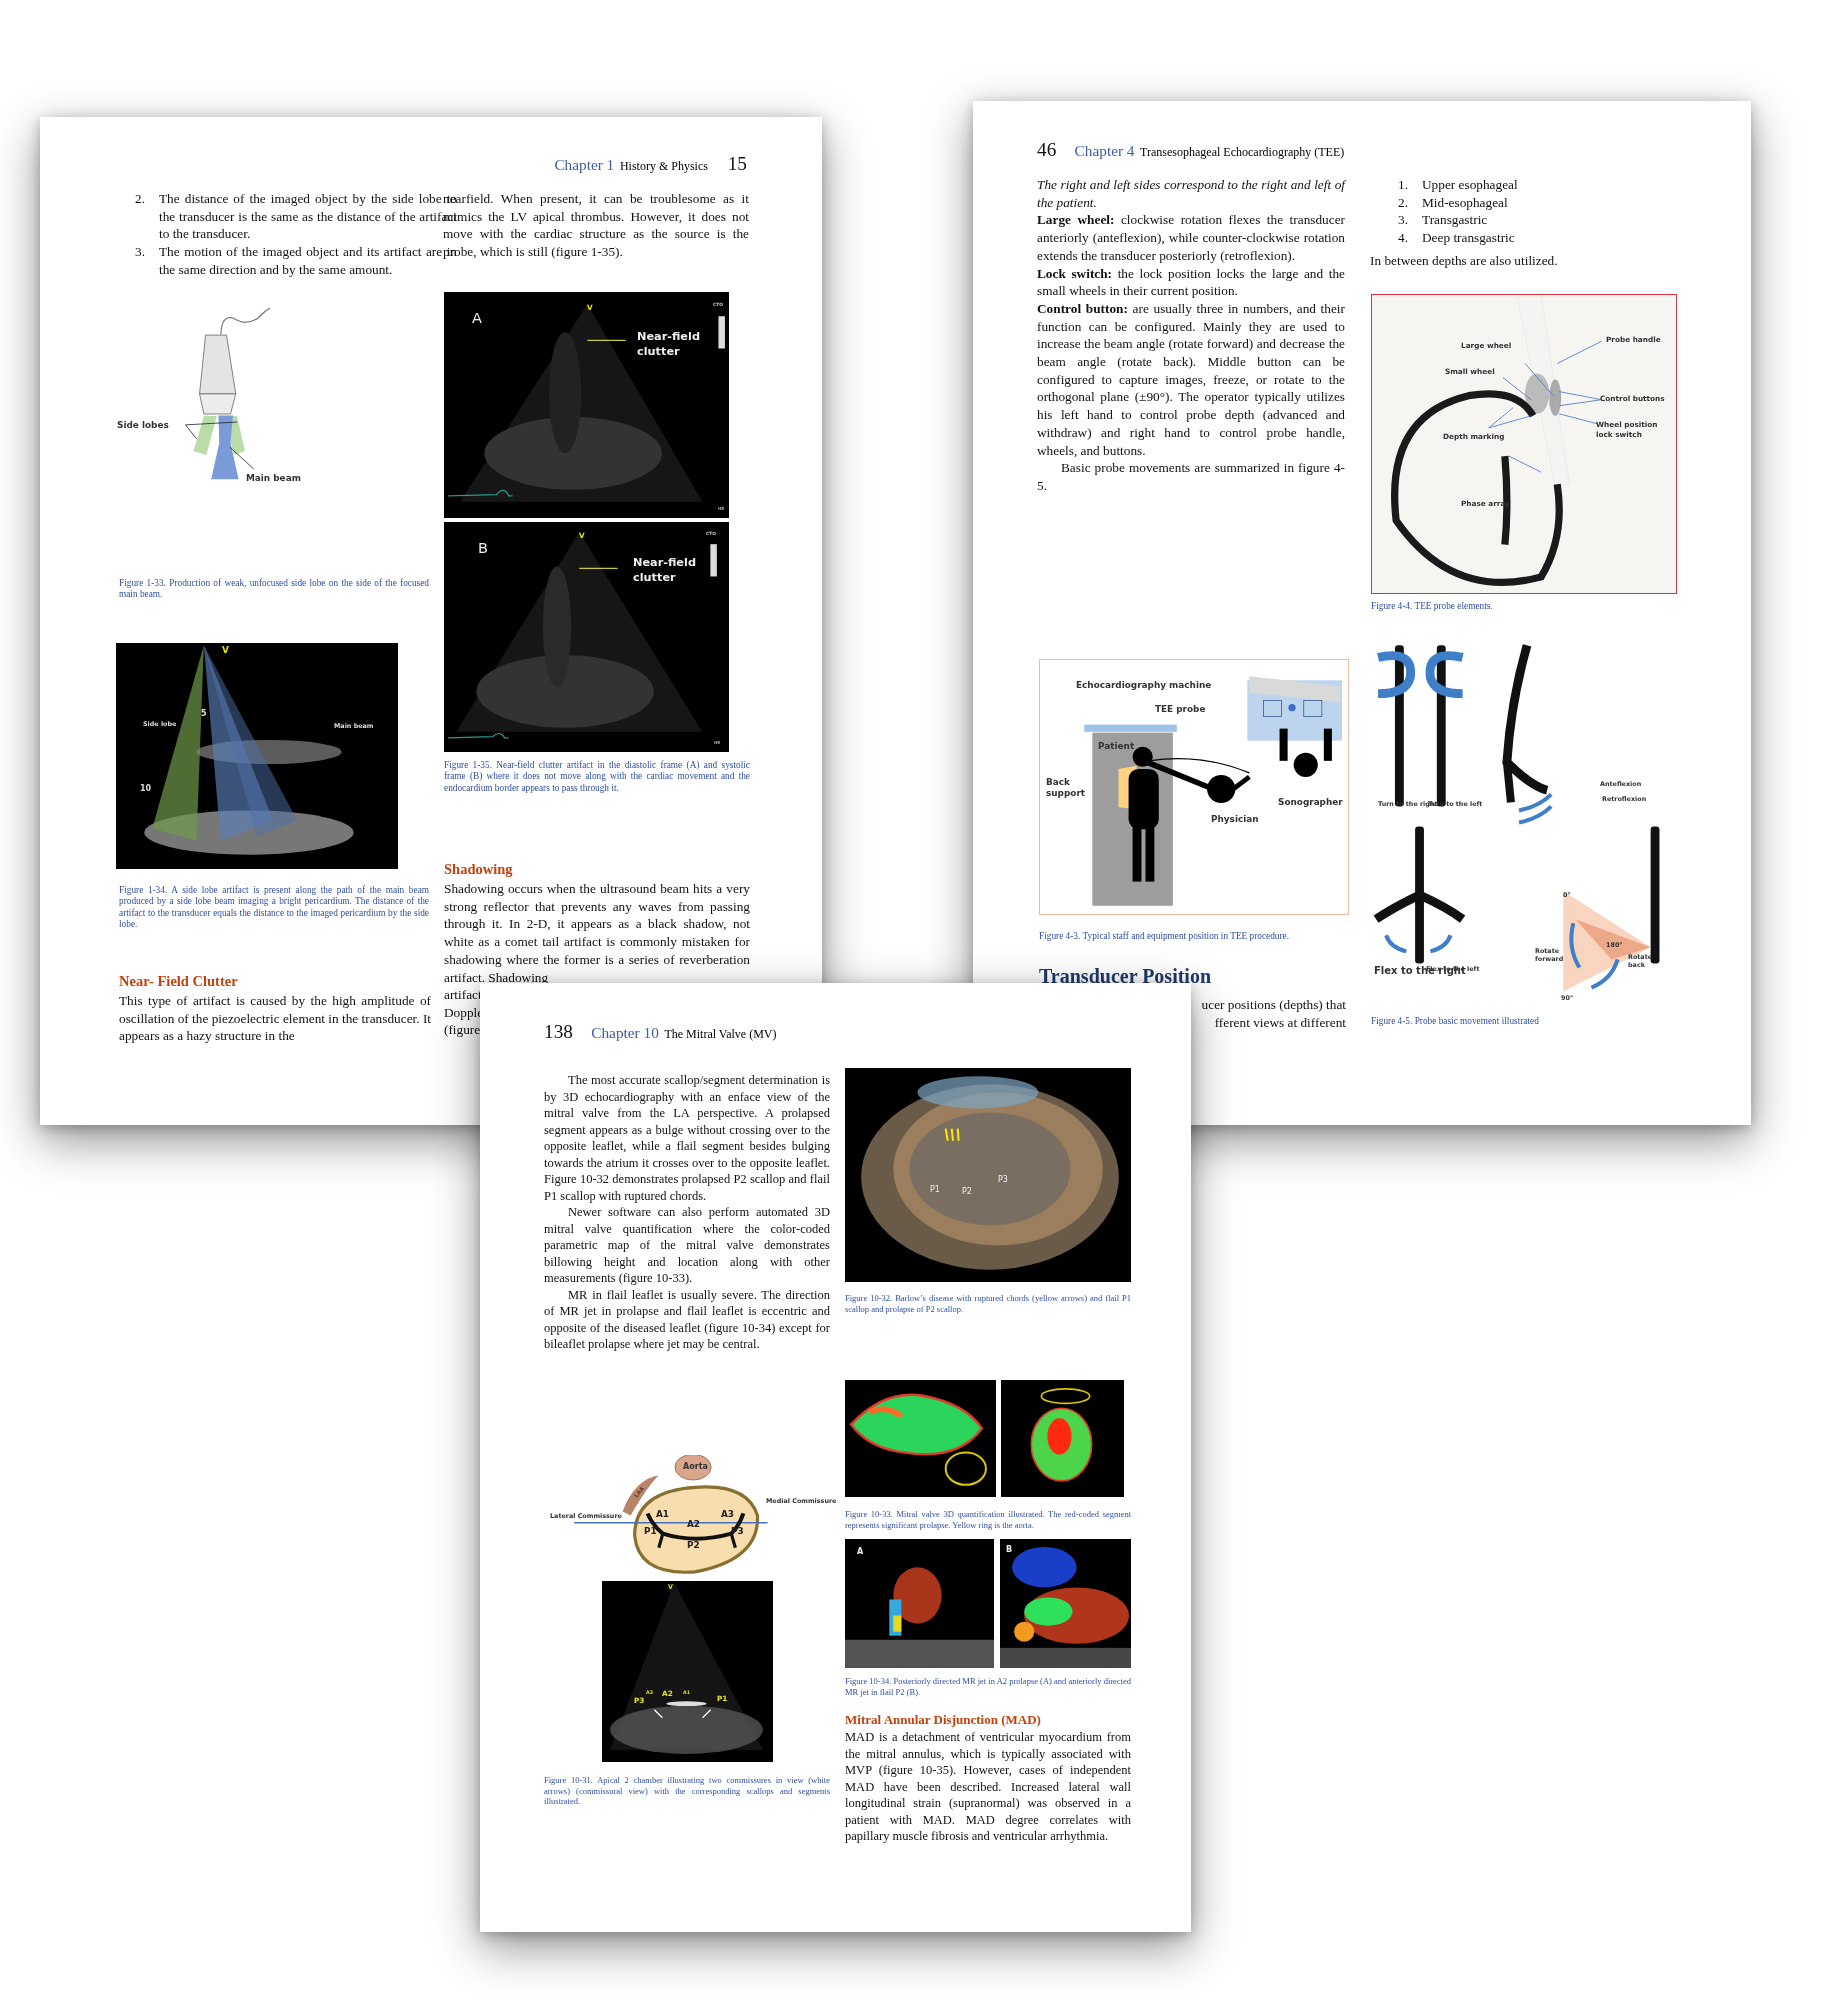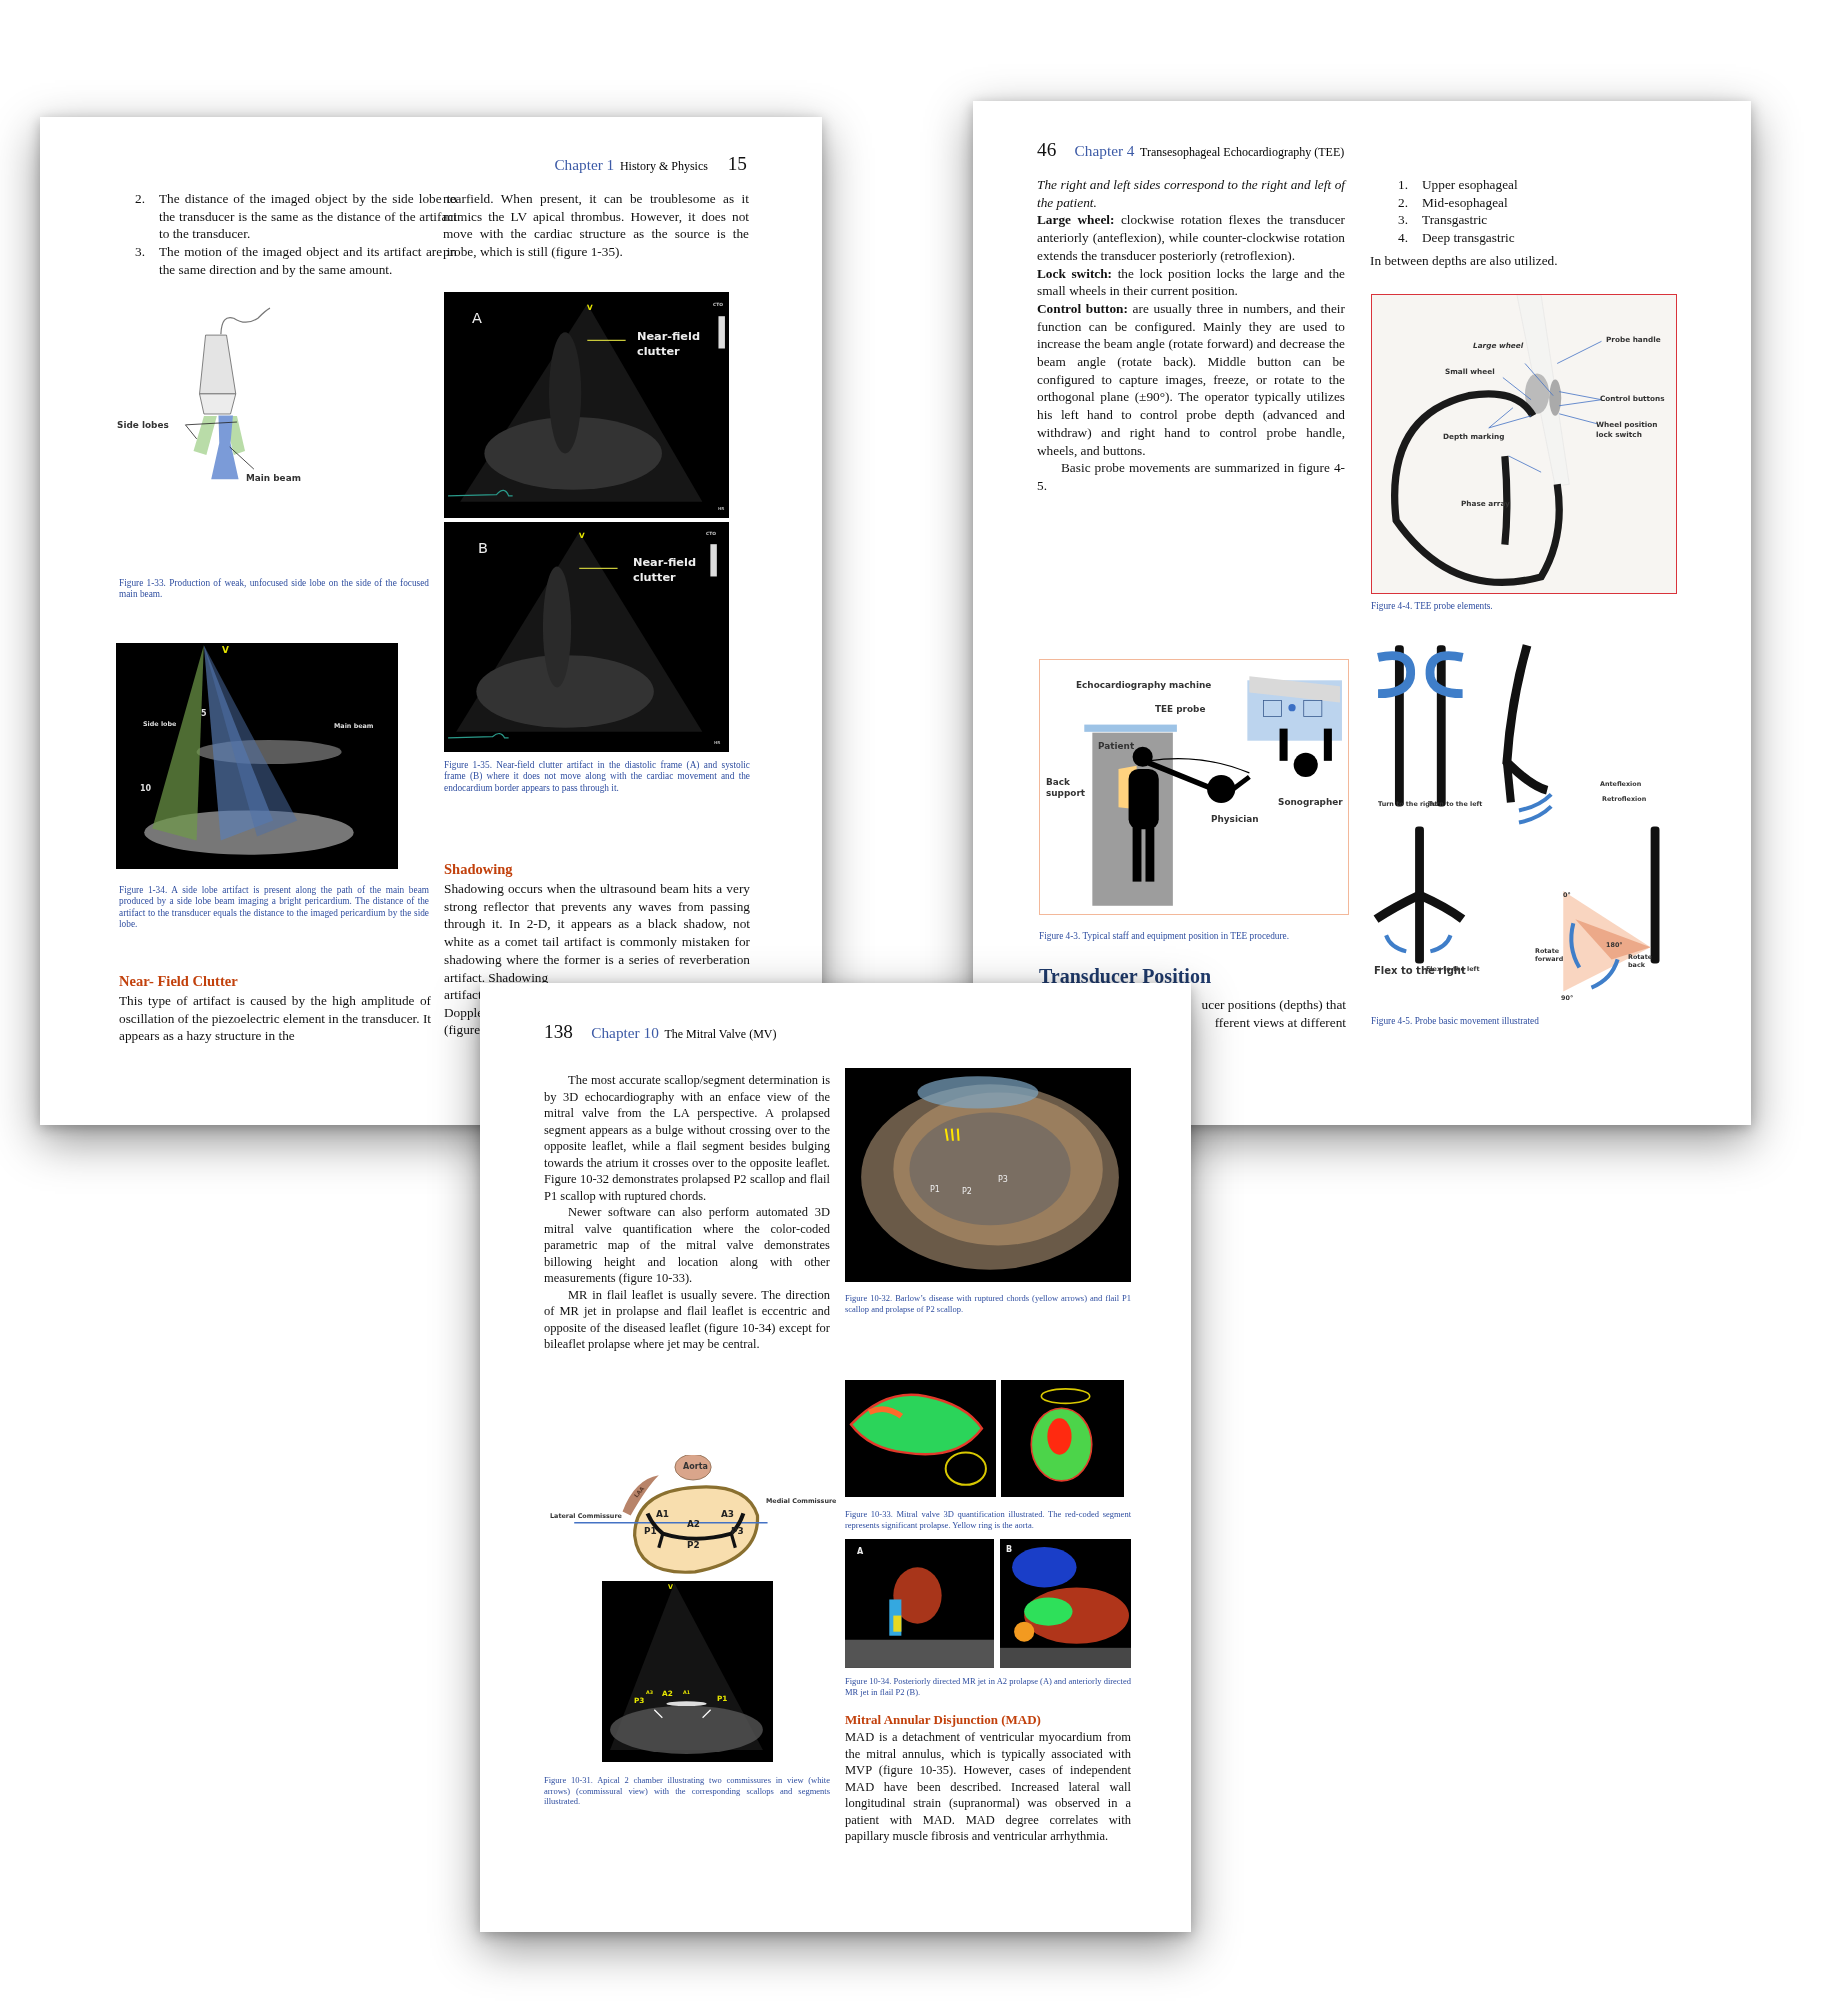--- a/index.html
+++ b/index.html
@@ -210,21 +210,21 @@
       <line x1="325" y1="205" x2="395" y2="260" stroke="#4472c4" stroke-width="2"></line>
       <line x1="570" y1="115" x2="460" y2="170" stroke="#4472c4" stroke-width="2"></line>
       <line x1="570" y1="260" x2="465" y2="240" stroke="#4472c4" stroke-width="2"></line>
       <line x1="570" y1="260" x2="465" y2="275" stroke="#4472c4" stroke-width="2"></line>
       <line x1="560" y1="320" x2="465" y2="295" stroke="#4472c4" stroke-width="2"></line>
       <line x1="290" y1="330" x2="350" y2="280" stroke="#4472c4" stroke-width="2"></line>
       <line x1="290" y1="330" x2="395" y2="300" stroke="#4472c4" stroke-width="2"></line>
       <line x1="340" y1="400" x2="420" y2="440" stroke="#4472c4" stroke-width="2"></line>
     </svg>
     <div class="sfig" style="left:234px;top:40px;font-size:7.3px;">Probe handle</div>
-    <div class="sfig" style="left:101px;top:46px;font-size:7.3px;font-style:italic;">Large wheel</div>
+    <div class="sfig" style="left:89px;top:46px;font-size:7.3px;">Large wheel</div>
     <div class="sfig" style="left:73px;top:72px;font-size:7.3px;">Small wheel</div>
     <div class="sfig" style="left:228px;top:99px;font-size:7.3px;">Control buttons</div>
     <div class="sfig" style="left:224px;top:125px;font-size:7.3px;line-height:9.7px;"><span>Wheel position</span><br><span>lock switch</span></div>
     <div class="sfig" style="left:71px;top:137px;font-size:7.3px;">Depth marking</div>
     <div class="sfig" style="left:89px;top:204px;font-size:7.3px;">Phase array</div>
   </div>
   <div class="abs cap" style="left:398px;top:500px;width:304px;">Figure 4-4. TEE probe elements.</div>
 
   <div class="abs" style="left:397px;top:540px;width:306px;height:359px;">
     <svg width="306" height="359" viewBox="0 0 760 890">

